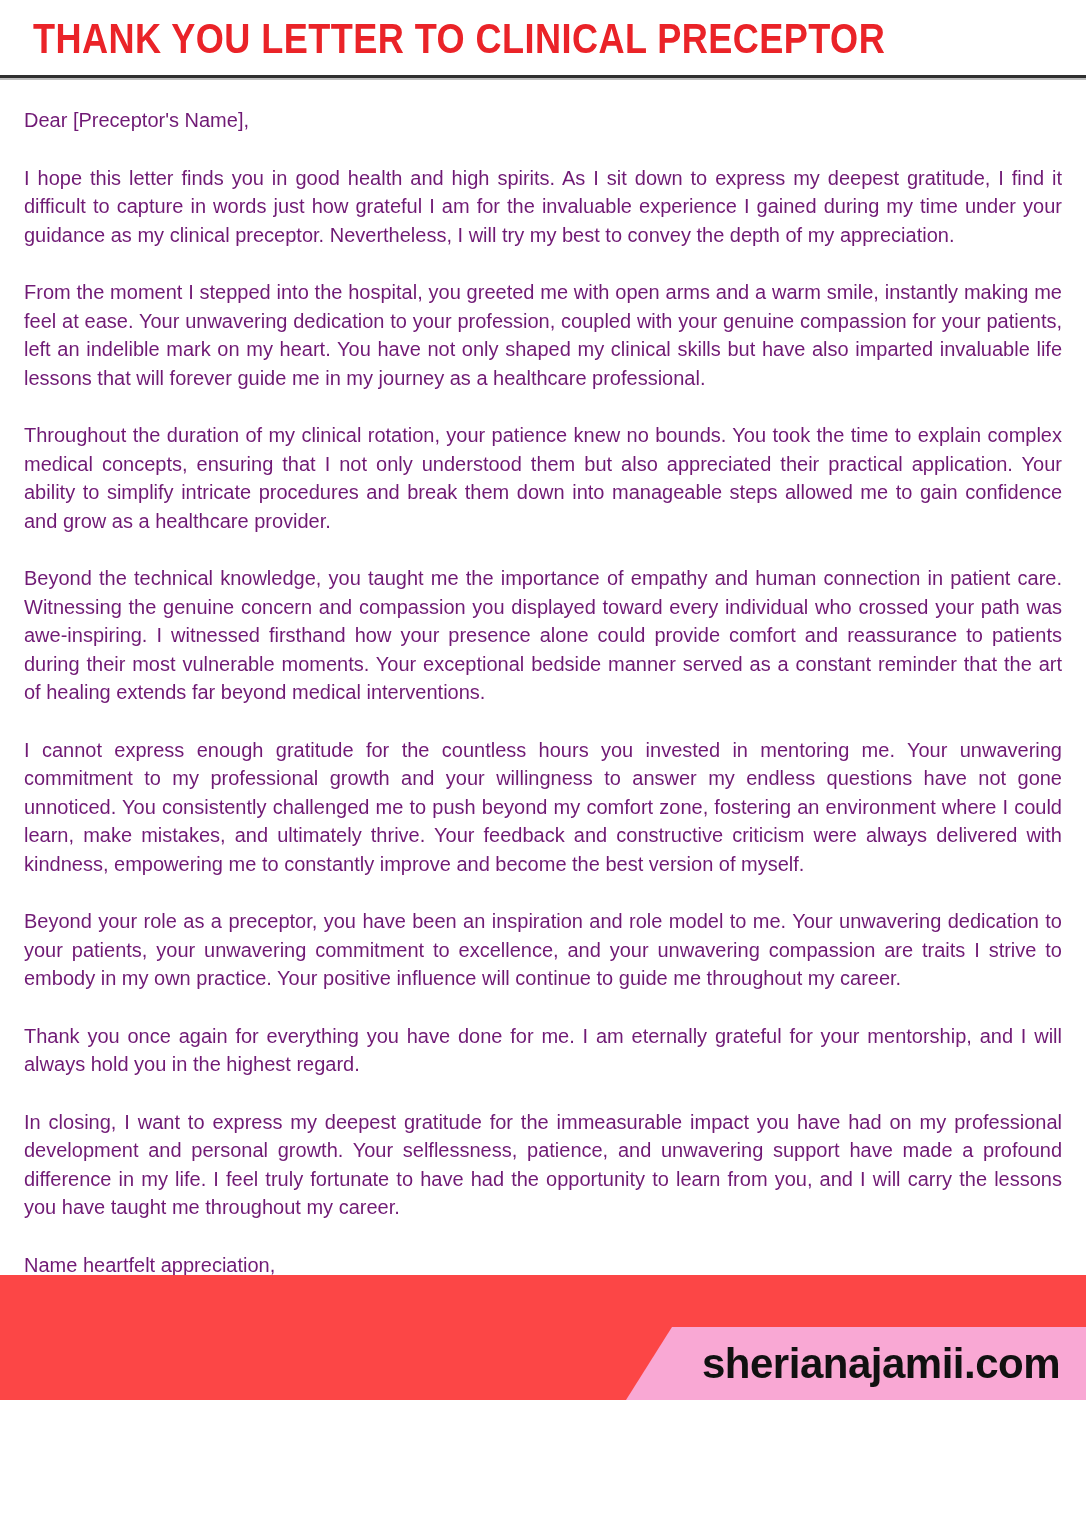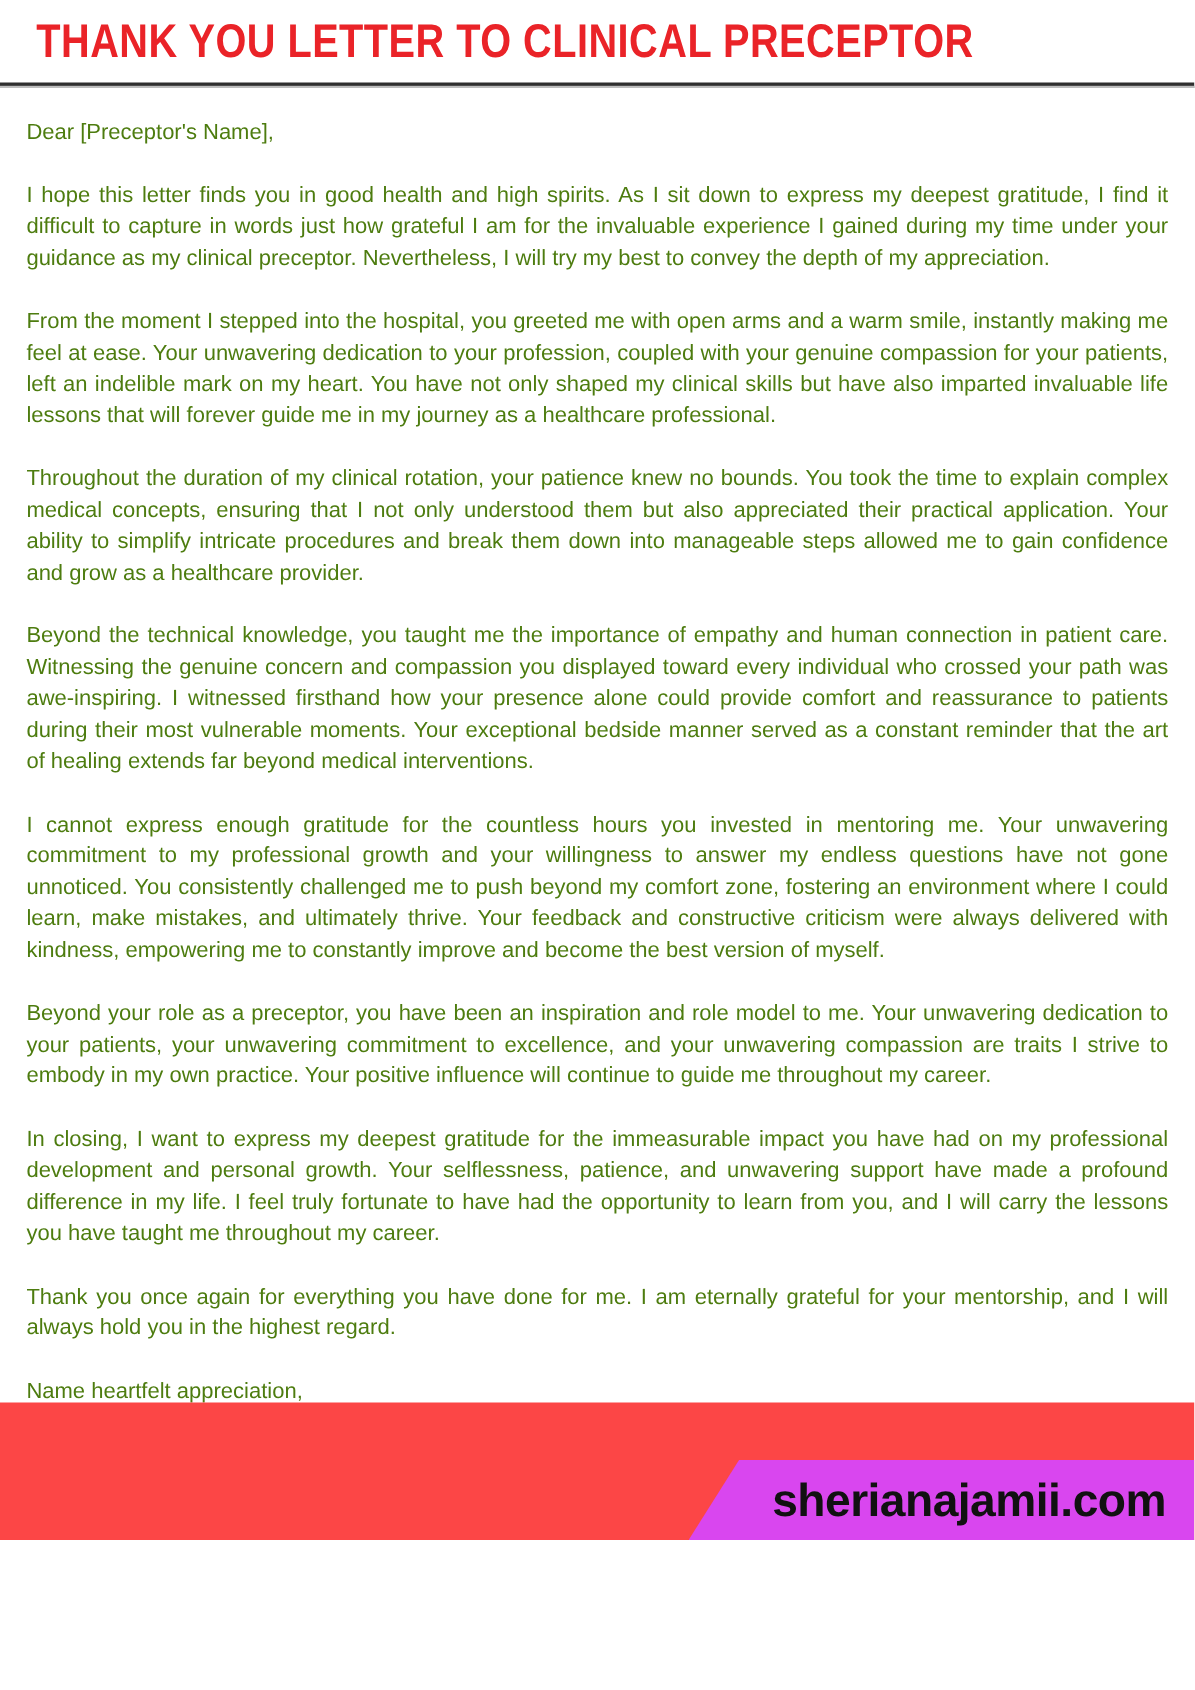--- a/index.html
+++ b/index.html
@@ -29,38 +29,38 @@
   .divider {
     margin-top: 12px;
     height: 3px;
     background: #2f2f2f;
     border-bottom: 2px solid #bdbdbd;
   }
   .letter {
     margin: 26px 24px 0 24px;
     font-size: 20px;
     line-height: 28.5px;
-    color: #4d7c0f;
+    color: #701a75;
     text-align: justify;
   }
   .letter p { margin: 0 0 29px 0; }
   .letter p.salutation,
   .letter p.closing,
   .letter p.signature { text-align: left; }
   .footer {
     position: absolute;
     left: 0; bottom: 0;
     width: 100%; height: 125px;
     background: #fc4646;
   }
   .brand-plate {
     position: absolute;
     right: 0; bottom: 0;
     width: 460px; height: 73px;
-    background: #d946ef;
+    background: #f9a8d4;
     clip-path: polygon(46px 0, 100% 0, 100% 100%, 0 100%);
     display: flex;
     align-items: center;
     justify-content: flex-end;
     padding-right: 26px;
     box-sizing: border-box;
   }
   .brand {
     font-size: 42px;
     font-weight: bold;
@@ -81,22 +81,22 @@
   <div class="divider"></div>
 
   <main class="letter">
     <p class="salutation">Dear [Preceptor's Name],</p>
     <p>I hope this letter finds you in good health and high spirits. As I sit down to express my deepest gratitude, I find it difficult to capture in words just how grateful I am for the invaluable experience I gained during my time under your guidance as my clinical preceptor. Nevertheless, I will try my best to convey the depth of my appreciation.</p>
     <p>From the moment I stepped into the hospital, you greeted me with open arms and a warm smile, instantly making me feel at ease. Your unwavering dedication to your profession, coupled with your genuine compassion for your patients, left an indelible mark on my heart. You have not only shaped my clinical skills but have also imparted invaluable life lessons that will forever guide me in my journey as a healthcare professional.</p>
     <p>Throughout the duration of my clinical rotation, your patience knew no bounds. You took the time to explain complex medical concepts, ensuring that I not only understood them but also appreciated their practical application. Your ability to simplify intricate procedures and break them down into manageable steps allowed me to gain confidence and grow as a healthcare provider.</p>
     <p>Beyond the technical knowledge, you taught me the importance of empathy and human connection in patient care. Witnessing the genuine concern and compassion you displayed toward every individual who crossed your path was awe-inspiring. I witnessed firsthand how your presence alone could provide comfort and reassurance to patients during their most vulnerable moments. Your exceptional bedside manner served as a constant reminder that the art of healing extends far beyond medical interventions.</p>
     <p>I cannot express enough gratitude for the countless hours you invested in mentoring me. Your unwavering commitment to my professional growth and your willingness to answer my endless questions have not gone unnoticed. You consistently challenged me to push beyond my comfort zone, fostering an environment where I could learn, make mistakes, and ultimately thrive. Your feedback and constructive criticism were always delivered with kindness, empowering me to constantly improve and become the best version of myself.</p>
     <p>Beyond your role as a preceptor, you have been an inspiration and role model to me. Your unwavering dedication to your patients, your unwavering commitment to excellence, and your unwavering compassion are traits I strive to embody in my own practice. Your positive influence will continue to guide me throughout my career.</p>
+    <p>Thank you once again for everything you have done for me. I am eternally grateful for your mentorship, and I will always hold you in the highest regard.</p>
     <p>In closing, I want to express my deepest gratitude for the immeasurable impact you have had on my professional development and personal growth. Your selflessness, patience, and unwavering support have made a profound difference in my life. I feel truly fortunate to have had the opportunity to learn from you, and I will carry the lessons you have taught me throughout my career.</p>
-    <p>Thank you once again for everything you have done for me. I am eternally grateful for your mentorship, and I will always hold you in the highest regard.</p>
     <p class="closing">Name heartfelt appreciation,</p>
   </main>
 
   <footer class="footer">
     <div class="brand-plate">
       <span class="brand">sherianajamii.com</span>
     </div>
   </footer>
 
 </div>

